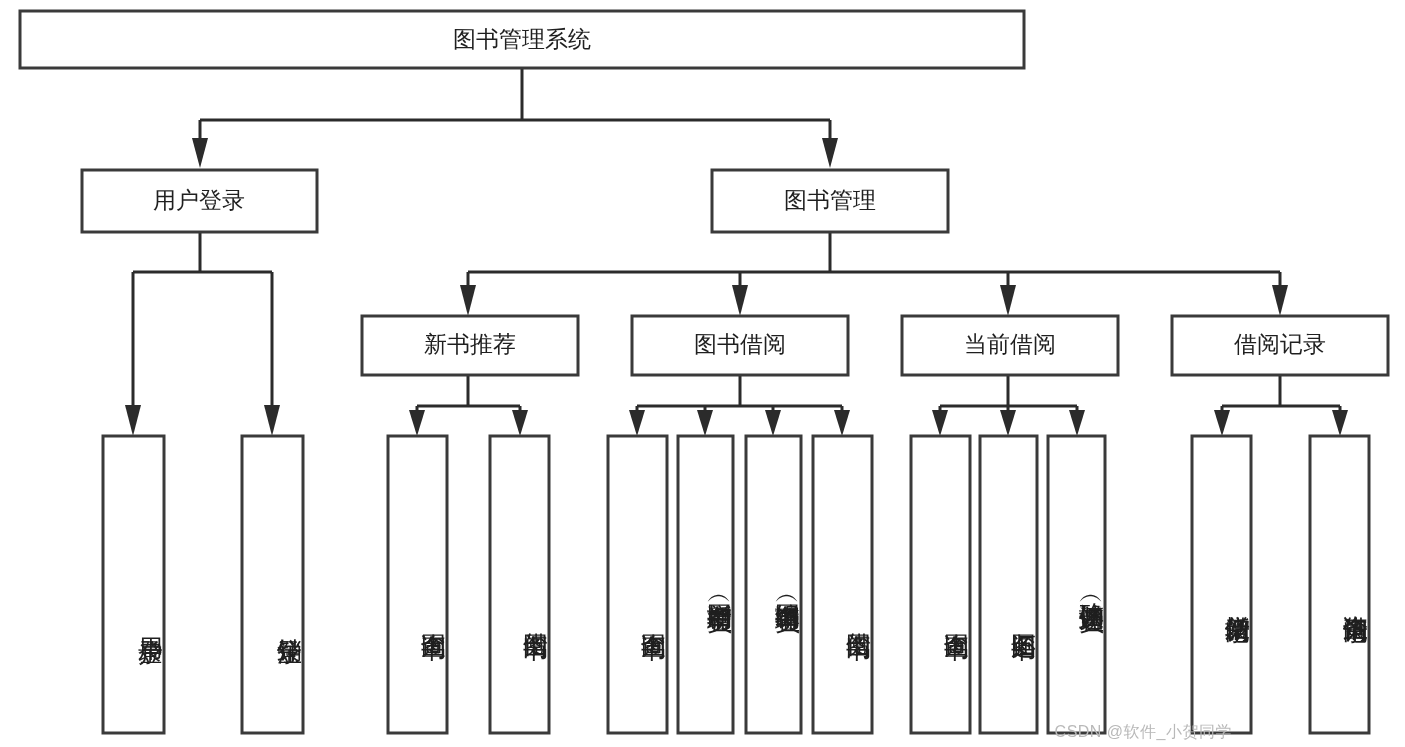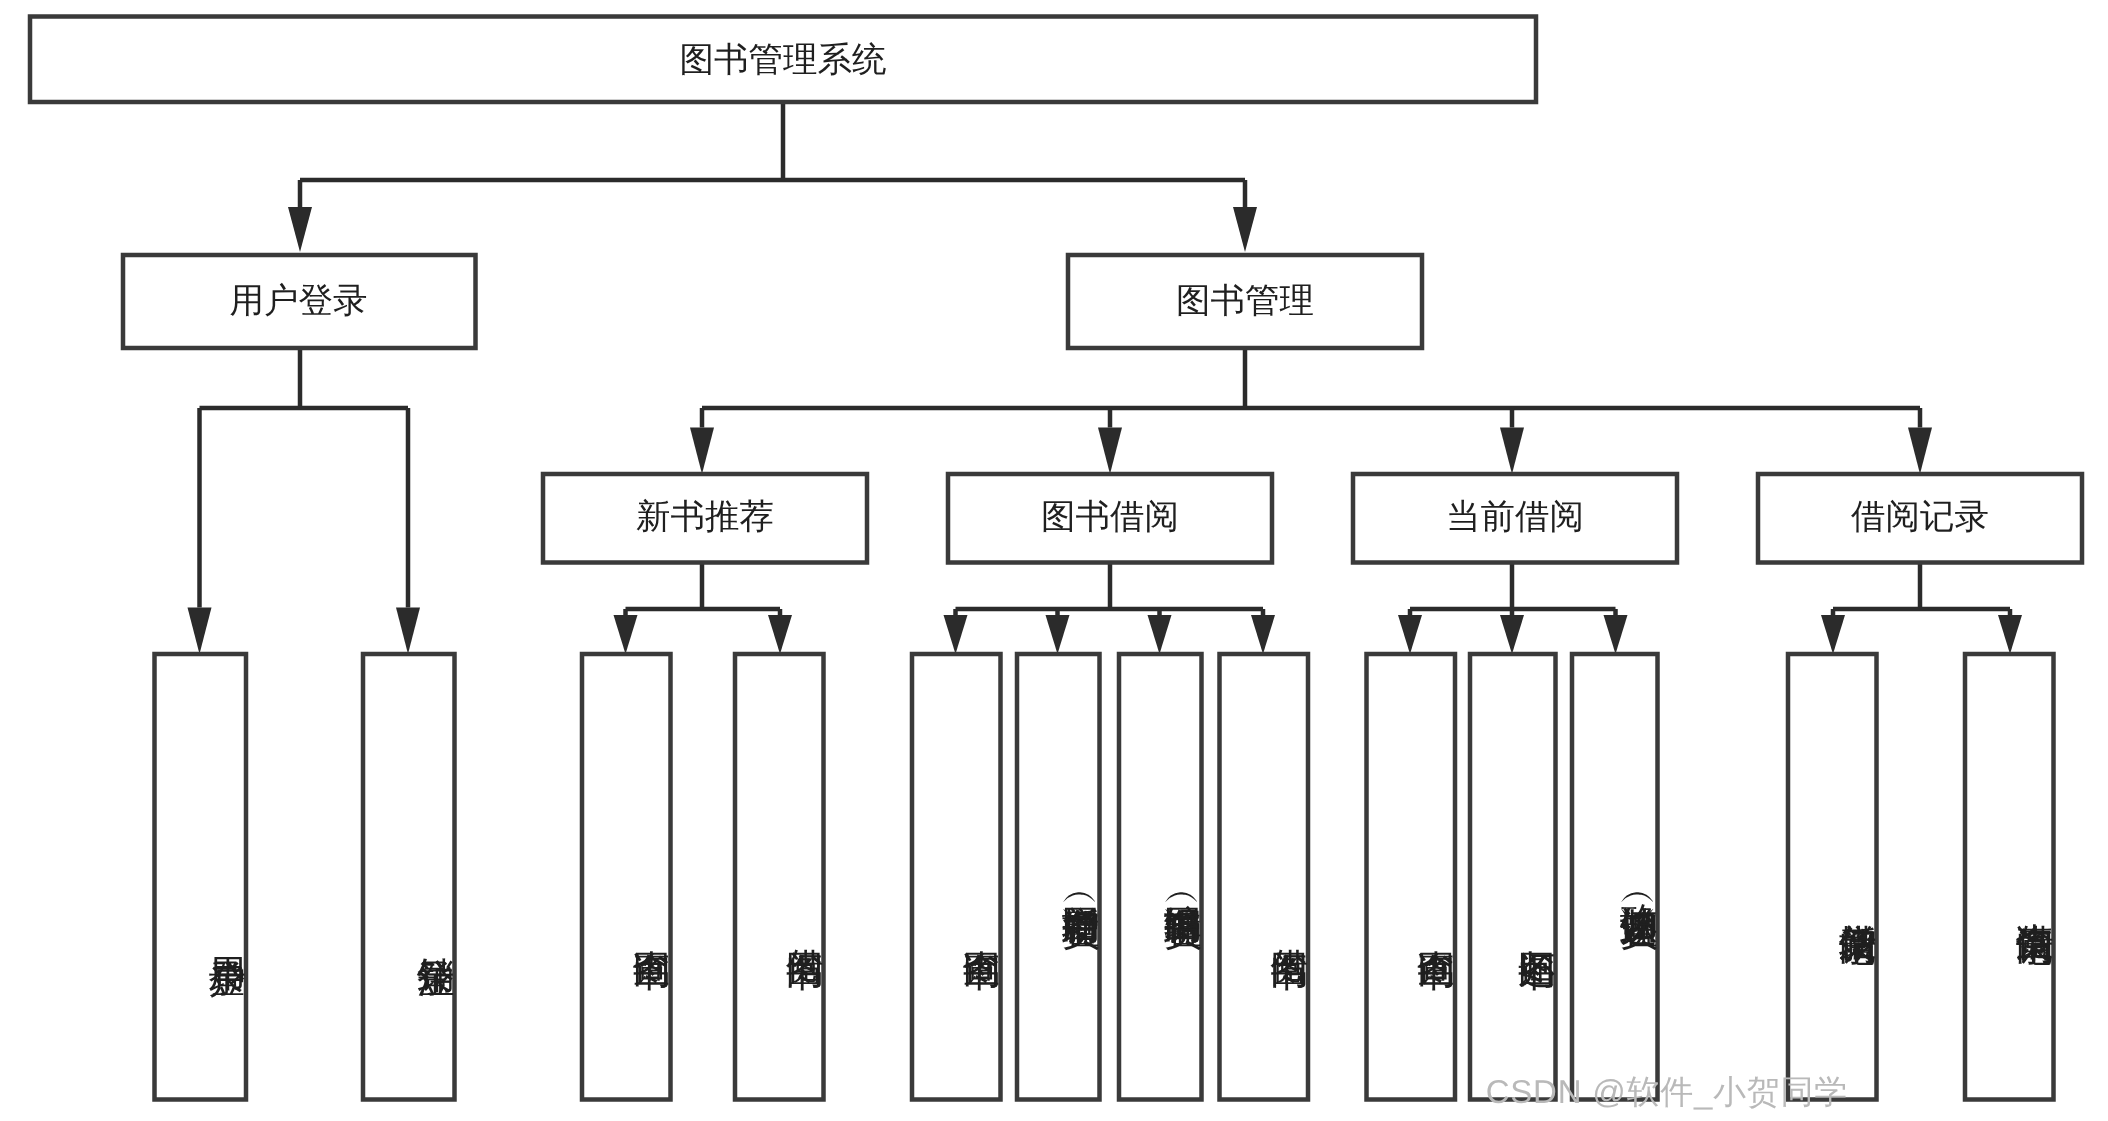--- a/index.html
+++ b/index.html
@@ -64,21 +64,21 @@
     justify-content: center;
     text-align: left;
     white-space: nowrap;
     user-select: none;
   }
   .watermark {
     position: absolute;
     right: 8px;
     bottom: 4px;
     font-family: "Liberation Sans", "DejaVu Sans", sans-serif;
-    font-size: 22px;
+    font-size: 16px;
     color: #b9b9b9;
     letter-spacing: 0.5px;
     white-space: nowrap;
   }
 </style>
 </head>
 <body>
 
 <div id="diagram-root">
 

